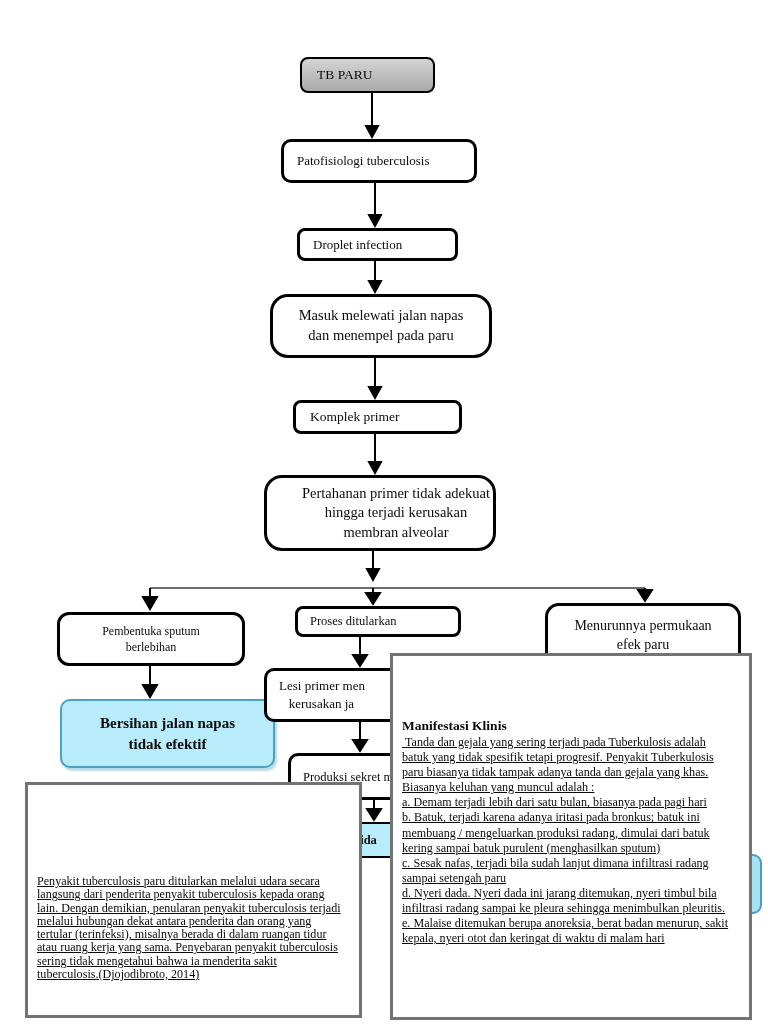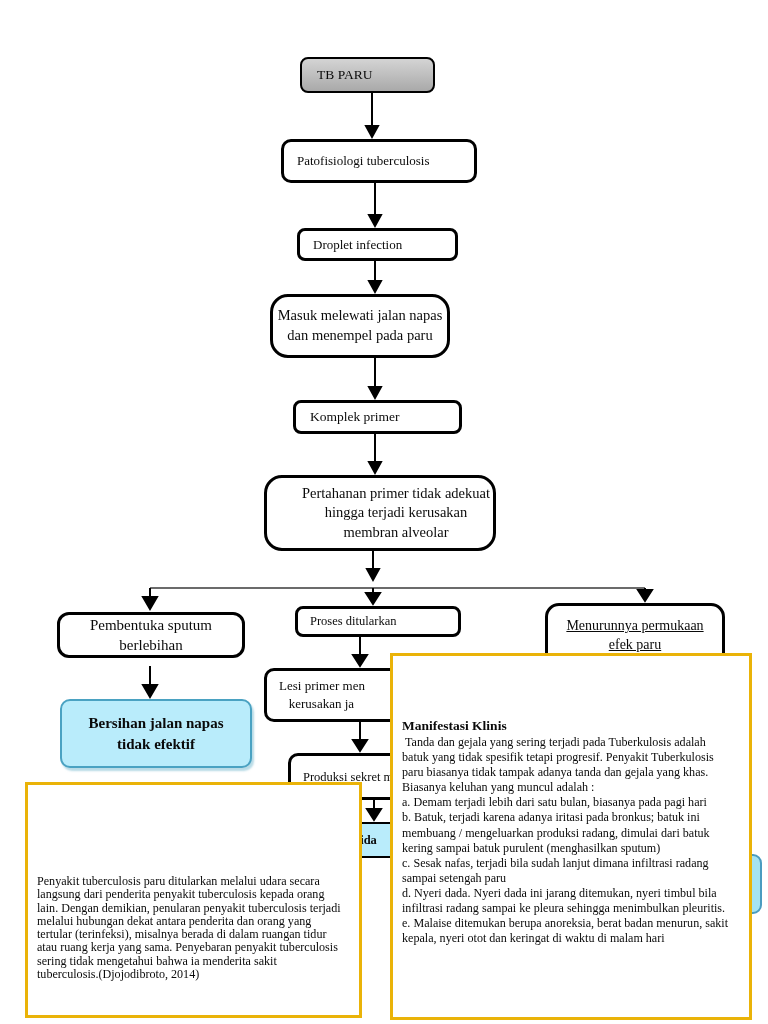--- a/index.html
+++ b/index.html
@@ -17,25 +17,25 @@
   .lbl{white-space:pre-wrap;line-height:1.35;}
   .center{display:flex;align-items:center;justify-content:center;text-align:center;}
   .leftpad{display:flex;align-items:center;text-align:left;}
   .blue-box{
     background:#b9ecfb;border:2px solid #4aa2c2;
     box-shadow:2px 3px 2px rgba(125,190,210,0.55);
     font-weight:bold;z-index:2;
   }
   .overlay{
     position:absolute;box-sizing:border-box;background:#ffffff;
-    border:3px solid #eab308;
+    border:3px solid #737373;
   }
   .overlay .heading{font-weight:bold;font-size:13.5px;margin:0 0 1px 0;}
   .overlay .body{
-    font-size:12.1px;white-space:pre-wrap;margin:0;
+    font-size:12.1px;white-space:pre-wrap;margin:0;text-decoration:underline;
   }
   svg.connectors{position:absolute;left:0;top:0;z-index:1;}
 </style>
 </head>
 <body>
 
 <svg class="connectors" width="768" height="1024" viewBox="0 0 768 1024">
 
   <g stroke="#000" stroke-width="2" fill="#000">
     <line x1="372" y1="93" x2="372" y2="126"></line>
@@ -79,50 +79,50 @@
 </div>
 
 <div class="node leftpad" style="left:281px;top:139px;width:196px;height:44px;border-radius:10px;padding-left:13px;font-size:13px;">
   <span class="lbl">Patofisiologi tuberculosis</span>
 </div>
 
 <div class="node leftpad" style="left:297px;top:228px;width:161px;height:33px;border-radius:8px;padding-left:13px;font-size:13px;text-align:right;">
   <span class="lbl">Droplet infection</span>
 </div>
 
-<div class="node center" style="left:270px;top:294px;width:180px;height:64px;border-radius:18px;font-size:14.5px;">
+<div class="node center" style="left:270px;top:294px;width:222px;height:64px;border-radius:18px;font-size:14.5px;">
   <span class="lbl">Masuk melewati jalan napas
 dan menempel pada paru</span>
 </div>
 
 <div class="node leftpad" style="left:293px;top:400px;width:169px;height:34px;border-radius:8px;padding-left:14px;font-size:13.5px;">
   <span class="lbl">Komplek primer</span>
 </div>
 
 <div class="node center" style="left:264px;top:475px;width:232px;height:76px;border-radius:18px;font-size:14.5px;padding-left:32px;">
   <span class="lbl">Pertahanan primer tidak adekuat
 hingga terjadi kerusakan
 membran alveolar</span>
 </div>
 
-<div class="node center" style="left:57px;top:612px;width:188px;height:46px;border-radius:12px;font-size:15px;">
+<div class="node center" style="left:57px;top:612px;width:188px;height:54px;border-radius:12px;font-size:12px;">
   <span class="lbl">Pembentuka sputum
 berlebihan</span>
 </div>
 
-<div class="abs blue-box center" style="left:60px;top:699px;width:192px;height:69px;border-radius:10px;font-size:15px;">
+<div class="abs blue-box center" style="left:60px;top:699px;width:215px;height:69px;border-radius:10px;font-size:15px;">
   <span class="lbl">Bersihan jalan napas
 tidak efektif</span>
 </div>
 
 <div class="node leftpad" style="left:295px;top:606px;width:166px;height:31px;border-radius:8px;padding-left:12px;font-size:12.5px;">
   <span class="lbl">Proses ditularkan</span>
 </div>
 
-<div class="node center" style="left:545px;top:603px;width:180px;height:66px;border-radius:14px;font-size:14px;text-decoration:underline;">
+<div class="node center" style="left:545px;top:603px;width:196px;height:66px;border-radius:14px;font-size:14px;">
   <span class="lbl">Menurunnya permukaan
 efek paru</span>
 </div>
 
 <div class="node leftpad" style="left:264px;top:668px;width:180px;height:54px;border-radius:10px;padding-left:12px;font-size:13px;">
   <span class="lbl">Lesi primer men
    kerusakan ja</span>
 </div>
 
 <div class="node leftpad" style="left:288px;top:753px;width:167px;height:47px;border-radius:10px;padding-left:12px;font-size:12.5px;align-items:flex-start;padding-top:13px;">

